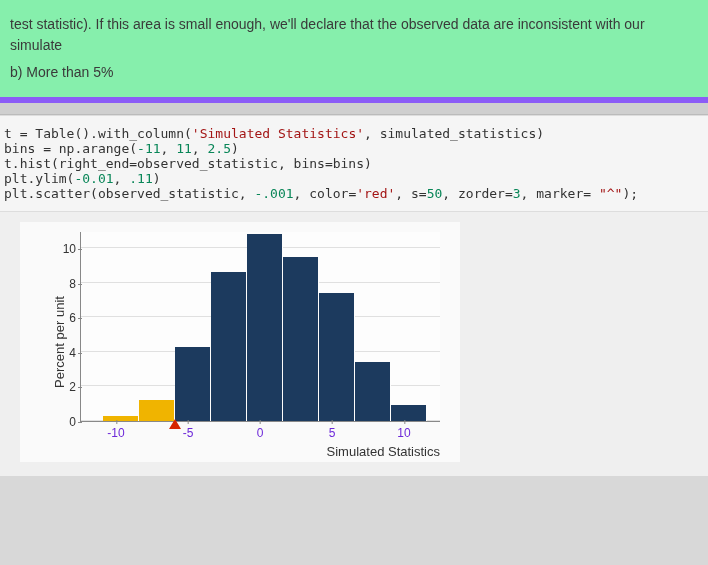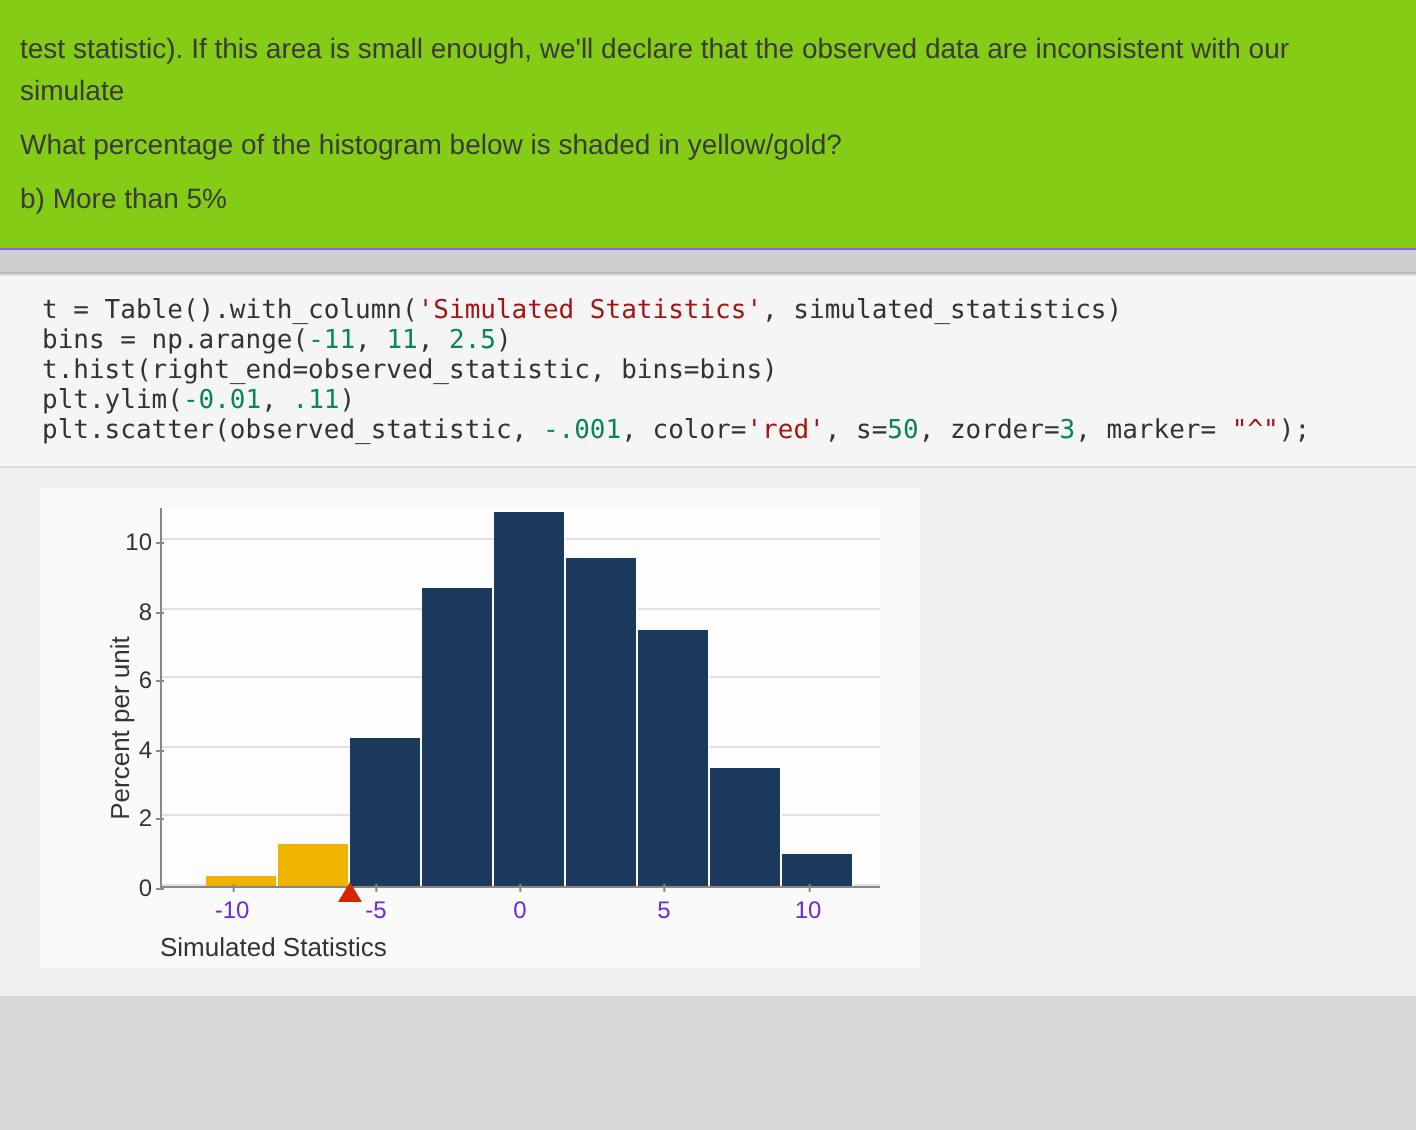--- a/index.html
+++ b/index.html
@@ -5,37 +5,37 @@
   * { box-sizing: border-box; }
   body {
     margin: 0;
     font-family: Arial, Helvetica, sans-serif;
     font-size: 14px;
     color: #3a3a3a;
     background: #d8d8d8;
     width: 708px;
   }
   .text-block {
-    background: #84cc16;
-    border-bottom: 1px solid #8b5cf6;
+    background: #86efac;
+    border-bottom: 6px solid #8b5cf6;
     padding: 8px 10px;
     line-height: 1.5;
   }
   .text-block p { margin: 6px 0; }
   .gutter {
     height: 12px;
     background: #cfcfcf;
     border-bottom: 1px solid #bbb;
     position: relative;
   }
   .code-cell {
     background: #f5f5f5;
     border-top: 1px solid #ddd;
     border-bottom: 1px solid #ddd;
-    padding: 10px 21px;
+    padding: 10px 4px;
     font-family: "Menlo", "Consolas", monospace;
     font-size: 13px;
     white-space: pre;
     color: #333;
     overflow: hidden;
   }
   .code-cell .str { color: #a31515; }
   .code-cell .num { color: #098658; }
   .output-cell {
     background: #efefef;
@@ -110,39 +110,38 @@
     left: 50%;
     top: -6px;
     height: 4px;
     border-left: 1px solid #888;
   }
   .xlabel {
     position: absolute;
     top: 222px;
     left: 60px;
     width: 360px;
-    text-align: left;
+    text-align: right;
     font-size: 13px;
     color: #333;
   }
   .marker {
     position: absolute;
     width: 0; height: 0;
     border-left: 6px solid transparent;
     border-right: 6px solid transparent;
     border-bottom: 10px solid #d62600;
     transform: translateX(-50%);
   }
 </style>
 </head>
 <body>
 
 <div class="text-block">
   <p>test statistic). If this area is small enough, we'll declare that the observed data are inconsistent with our simulate</p>
-  <p>What percentage of the histogram below is shaded in yellow/gold?</p>
   <p>b) More than 5%</p>
 </div>
 
 <div class="gutter">
   
 </div>
 
 <div class="code-cell"><span>t = Table().with_column(</span><span class="str">'Simulated Statistics'</span><span>, simulated_statistics)</span>
 <span>bins = np.arange(</span><span class="num">-11</span><span>, </span><span class="num">11</span><span>, </span><span class="num">2.5</span><span>)</span>
 <span>t.hist(right_end=observed_statistic, bins=bins)</span>

